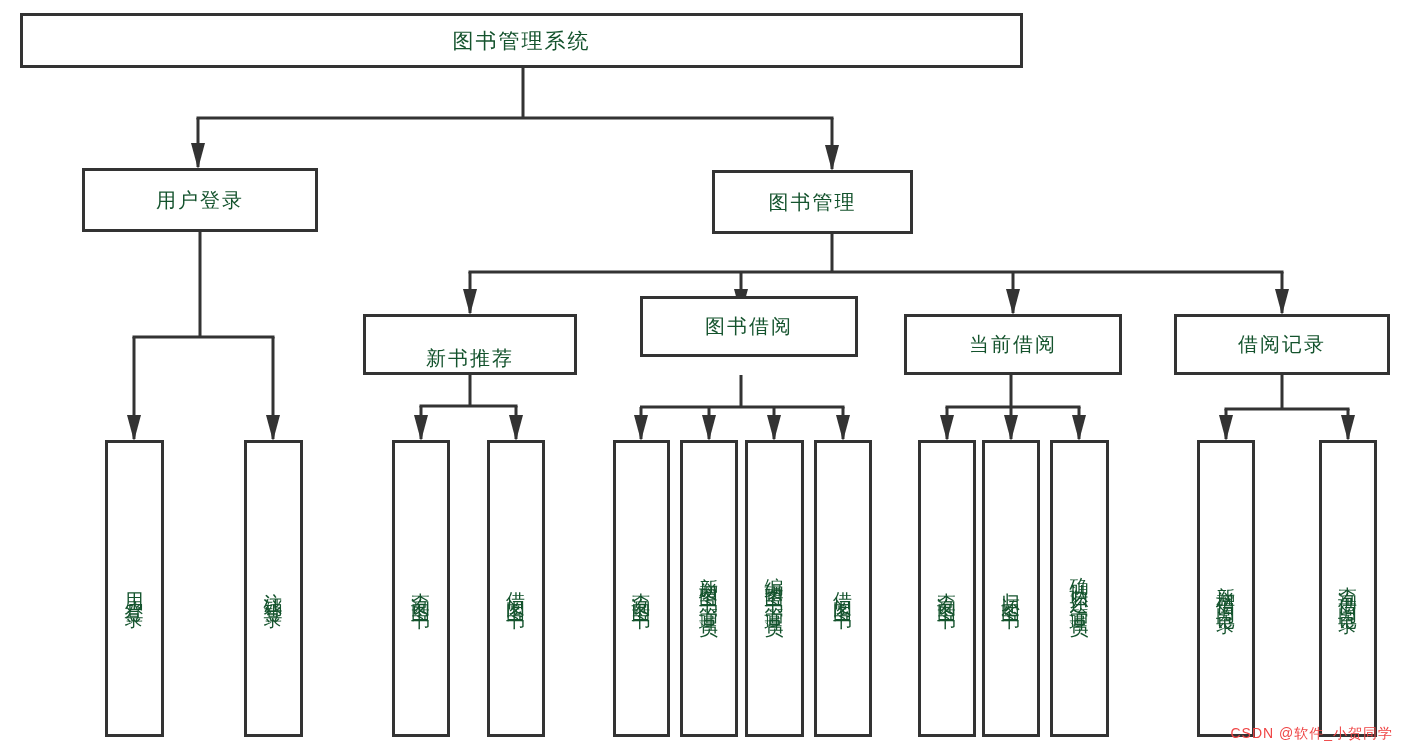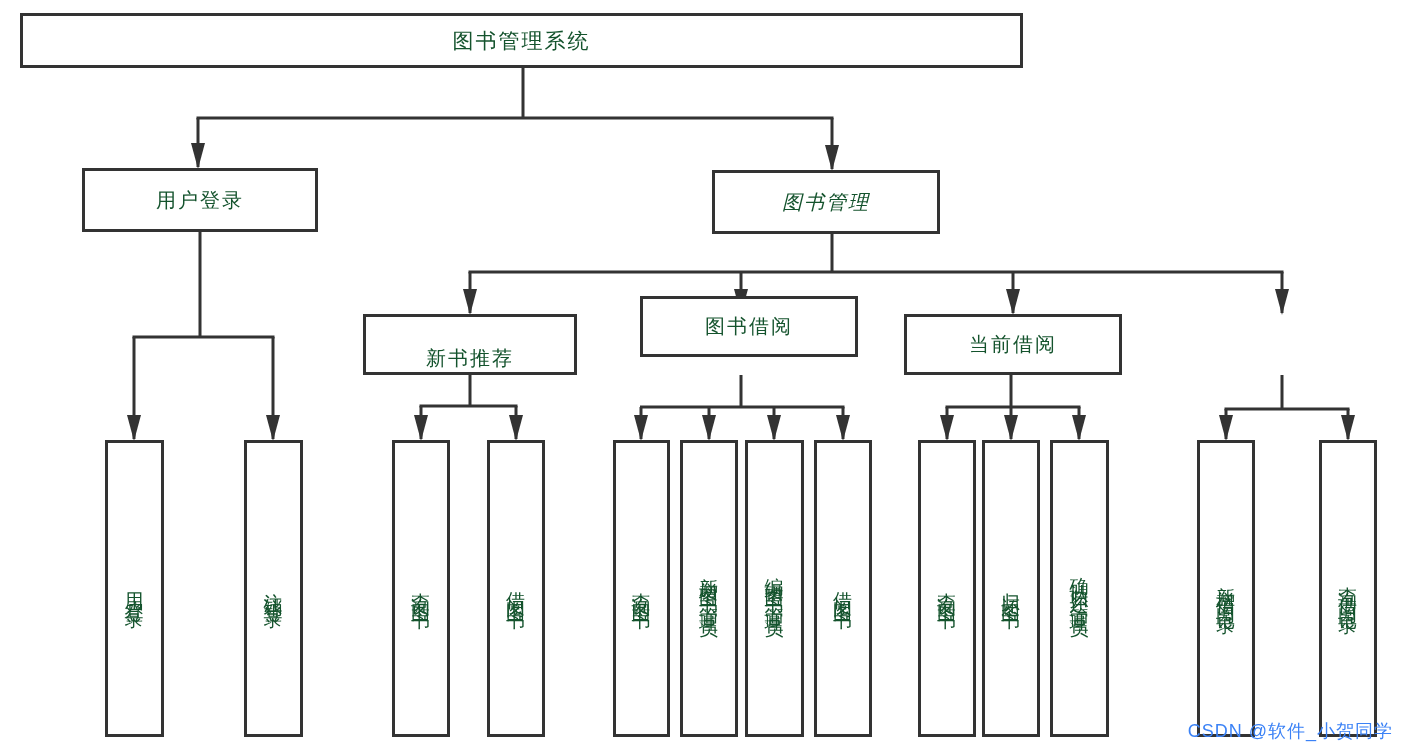--- a/index.html
+++ b/index.html
@@ -36,22 +36,22 @@
     writing-mode: vertical-rl;
     text-orientation: mixed;
     font-size: 19px;
     letter-spacing: 6px;
     line-height: 1;
   }
   .watermark {
     position: absolute;
     right: 12px;
     bottom: 4px;
-    color: #3b82f6;
-    font-size: 18px;
+    color: #ef4444;
+    font-size: 14px;
     letter-spacing: 1px;
     z-index: 5;
     white-space: nowrap;
     margin-left: 40px;
   }
 </style>
 </head>
 <body>
 
 <div class="stage">
@@ -125,33 +125,36 @@
     </g>
   </svg>
 
   <div class="node h root" style="left:20px; top:13px; width:1003px; height:55px;">
     <span>图书管理系统</span>
   </div>
 
   <div class="node h" style="left:82px; top:168px; width:236px; height:64px;">
     <span>用户登录</span>
   </div>
-  <div class="node h" style="left:712px; top:170px; width:228px; height:64px;font-style:italic;">
+  <div class="node h" style="left:712px; top:170px; width:201px; height:64px;">
     <span>图书管理</span>
   </div>
 
   <div class="node h" style="left:363px; top:314px; width:214px; height:61px;align-items:flex-end;">
     <span>新书推荐</span>
   </div>
   <div class="node h" style="left:632px; top:296px; width:218px; height:61px;margin-left:8px;">
     <span>图书借阅</span>
   </div>
   <div class="node h" style="left:904px; top:314px; width:218px; height:61px;text-align:right;">
     <span>当前借阅</span>
   </div>
+  <div class="node h" style="left:1174px; top:314px; width:216px; height:61px;">
+    <span>借阅记录</span>
+  </div>
 
   <div class="node v" style="left:105px; top:440px; width:59px; height:297px;">
     <span>用户登录</span>
   </div>
   <div class="node v" style="left:244px; top:440px; width:59px; height:297px;">
     <span>注销登录</span>
   </div>
 
   <div class="node v" style="left:392px; top:440px; width:58px; height:297px;">
     <span>查询图书</span>

